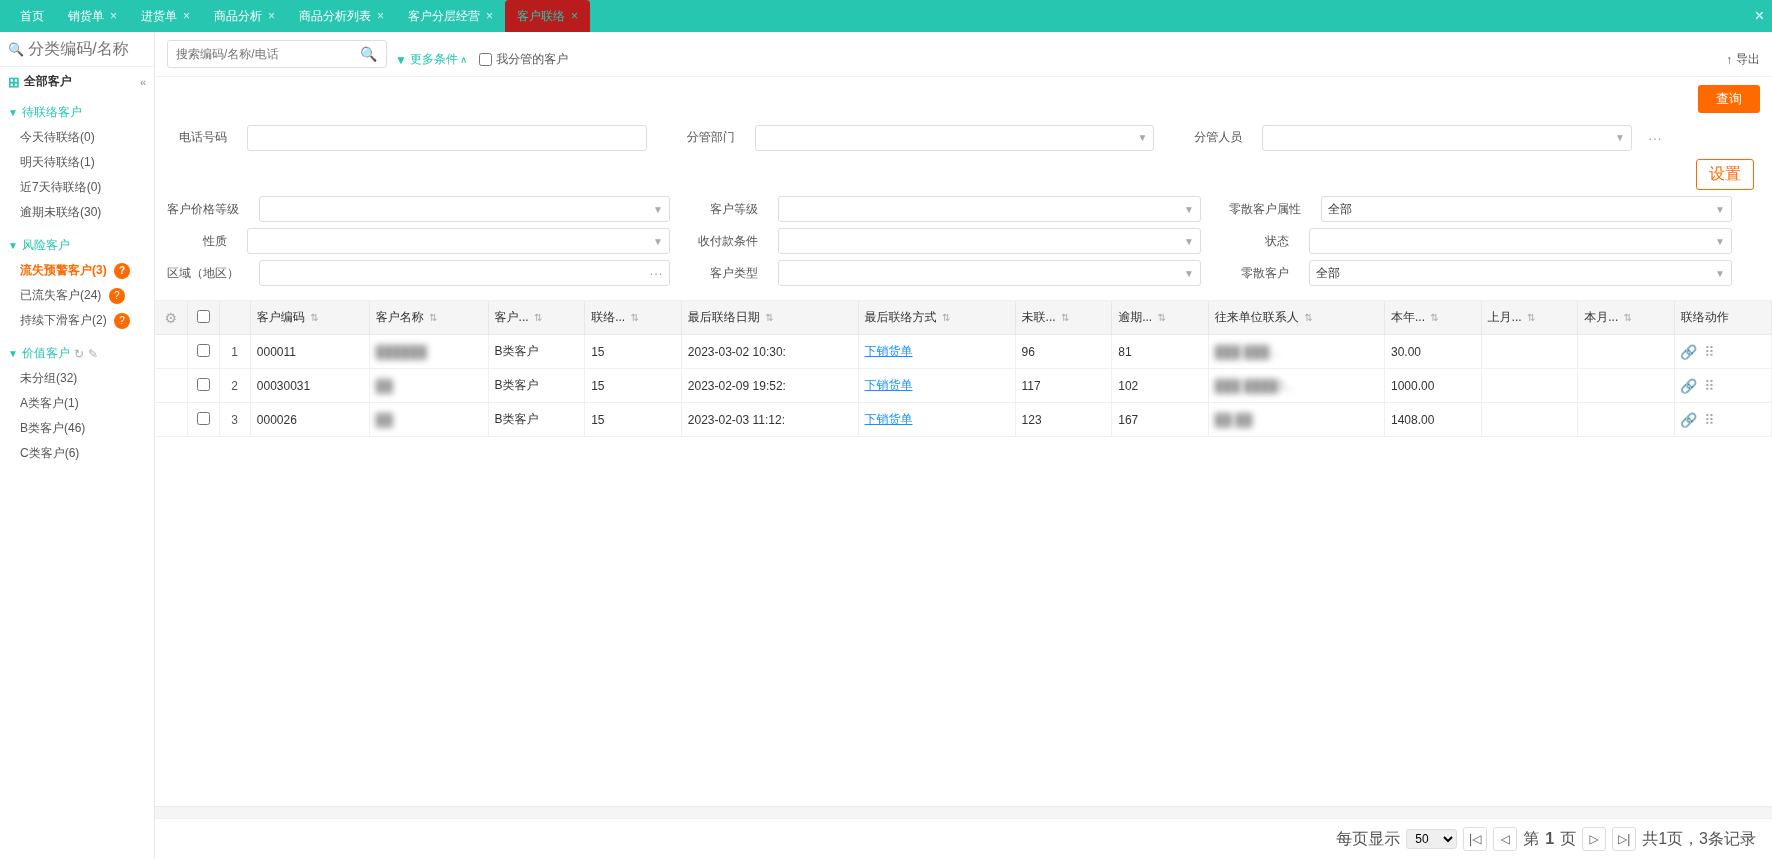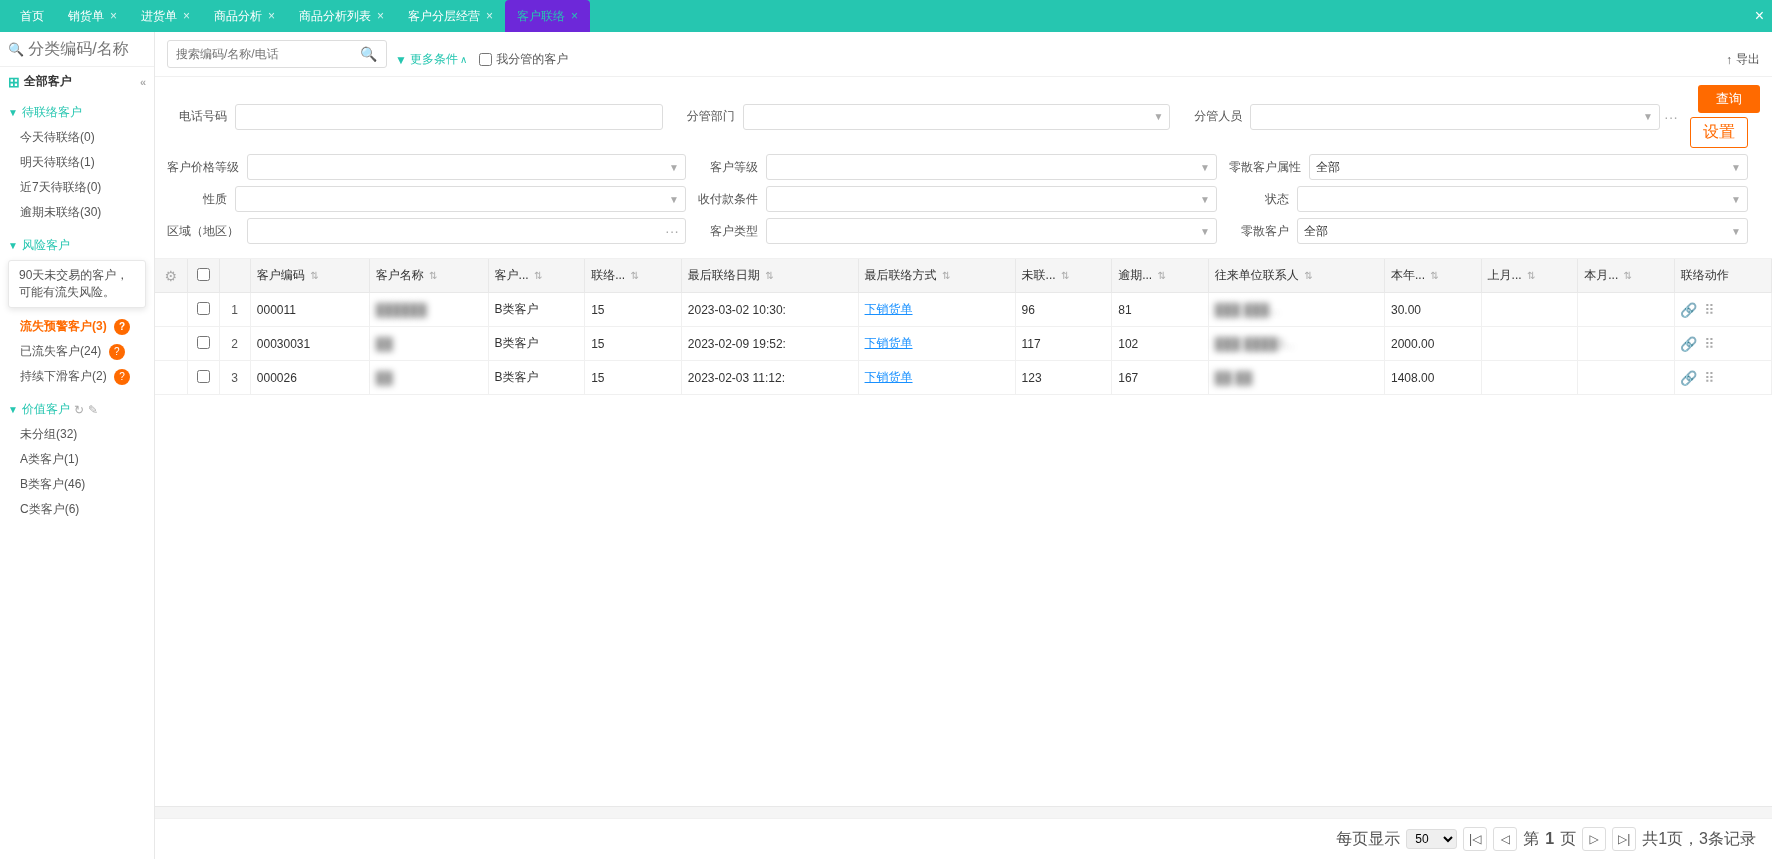--- a/index.html
+++ b/index.html
@@ -17,21 +17,21 @@
       display: flex;
       align-items: center;
       padding: 0 12px;
       height: 32px;
       color: #fff;
       cursor: pointer;
       font-size: 13px;
       white-space: nowrap;
     }
     .tab-item.active {
-      background: #6d28d9;
+      background: #b91c1c;
       color: #26c6b0;
       border-radius: 4px 4px 0 0;
       justify-content: center;
     }
     .tab-close {
       margin-left: 6px;
       font-size: 12px;
       color: rgba(255,255,255,0.8);
       cursor: pointer;
     }
@@ -206,21 +206,22 @@
     }
     .filter-row {
       display: flex;
       align-items: center;
       margin-bottom: 6px;
     }
     .filter-field {
       display: flex;
       align-items: center;
       flex: 1;
-      margin-right: 12px;
+      margin-right: 28px;
+      gap: 12px;
     }
     .filter-label {
       color: #555;
       white-space: nowrap;
       margin-right: 8px;
       min-width: 60px;
       text-align: right;
       font-size: 12px;
     }
     .filter-input {
@@ -267,22 +268,23 @@
       border: 1px solid #ff6a00;
       border-radius: 3px;
       padding: 4px 12px;
       cursor: pointer;
       font-size: 16px;
       margin-top: 4px;
     }
     .btn-group-right {
       display: flex;
       flex-direction: column;
-      align-items: flex-start;
+      align-items: center;
       margin-left: auto;
+      gap: 42px;
     }
 
     
     .table-wrap {
       flex: 1;
       overflow: auto;
       background: #fff;
     }
     table {
       width: 100%;
@@ -435,23 +437,20 @@
       </div>
       <div class="sidebar-item">
         <span>逾期未联络(30)</span>
       </div>
     </div>
 
     <div class="sidebar-group">
       <div class="sidebar-group-title">
         <span class="arrow">▼</span>
         <span>风险客户</span>
-      </div>
-      <div class="tooltip-box">
-        <span>90天未交易的客户，可能有流失风险。</span>
       </div>
       <div class="sidebar-item active">
         <span>流失预警客户(3)</span>
         <span class="badge">?</span>
       </div>
       <div class="sidebar-item">
         <span>已流失客户(24)</span>
         <span class="badge">?</span>
       </div>
       <div class="sidebar-item">
@@ -699,21 +698,21 @@
     <td class="row-num">2</td>
     <td>00030031</td>
     <td><span class="blurred">██</span></td>
     <td>B类客户</td>
     <td>15</td>
     <td>2023-02-09 19:52:</td>
     <td><span class="link-text">下销货单</span></td>
     <td>117</td>
     <td>102</td>
     <td><span class="blurred">███ ████3...</span></td>
-    <td>2000.00</td>
+    <td>1000.00</td>
     <td></td>
     <td></td>
     <td>
       <div class="action-icons">
         <span class="action-icon">🔗</span>
         <span class="action-icon">⠿</span>
       </div>
     </td>
   </tr>
             <tr>

